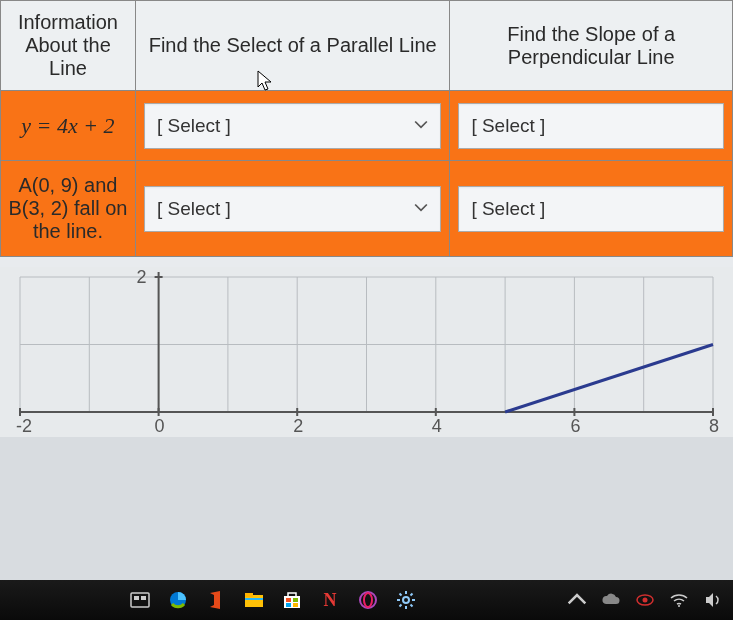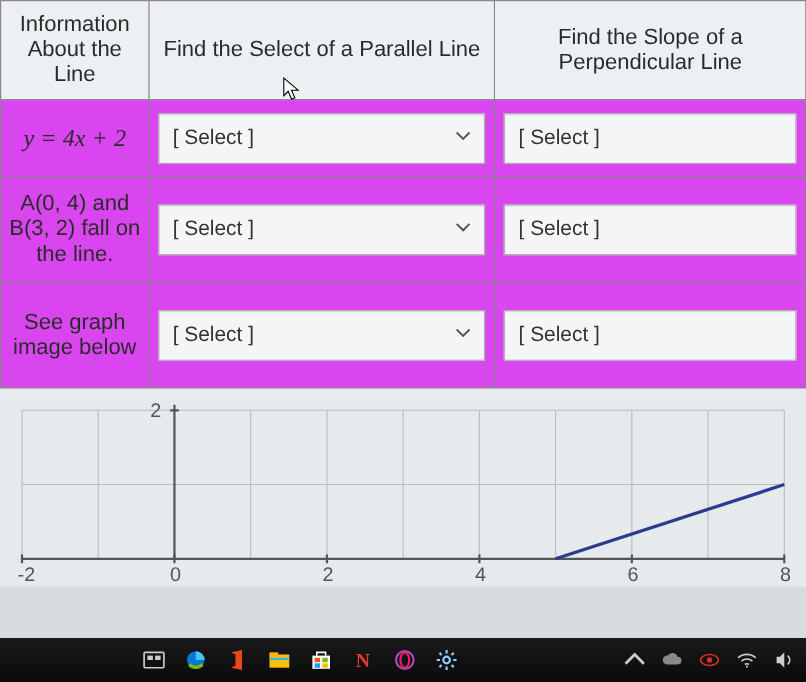--- a/index.html
+++ b/index.html
@@ -11,21 +11,21 @@
       overflow: hidden;
       position: relative;
     }
     .worksheet {
       background: #e8ebee;
       padding: 0;
     }
     table.main {
       border-collapse: collapse;
       width: 100%;
-      background: #d946ef;
+      background: #f97316;
     }
     table.main td, table.main th {
       border: 1px solid #888;
       padding: 8px 6px;
       text-align: center;
       vertical-align: middle;
       font-size: 20px;
       color: #2a2a2a;
     }
     table.main th {
@@ -119,39 +119,21 @@
             </span>
           </div>
         </td>
         <td>
           <div class="select-box">
             <span class="label">[ Select ]</span>
           </div>
         </td>
       </tr>
       <tr class="row-tall">
-        <td>A(0, 4) and B(3, 2) fall on the line.</td>
-        <td>
-          <div class="select-box">
-            <span class="label">[ Select ]</span>
-            <span class="chevron">
-              <svg viewBox="0 0 12 12">
-                  <path d="M1 3 L6 8 L11 3" stroke="#555" stroke-width="1.5" fill="none"></path>
-                </svg>
-            </span>
-          </div>
-        </td>
-        <td>
-          <div class="select-box">
-            <span class="label">[ Select ]</span>
-          </div>
-        </td>
-      </tr>
-      <tr class="row-tall">
-        <td>See graph image below</td>
+        <td>A(0, 9) and B(3, 2) fall on the line.</td>
         <td>
           <div class="select-box">
             <span class="label">[ Select ]</span>
             <span class="chevron">
               <svg viewBox="0 0 12 12">
                   <path d="M1 3 L6 8 L11 3" stroke="#555" stroke-width="1.5" fill="none"></path>
                 </svg>
             </span>
           </div>
         </td>

